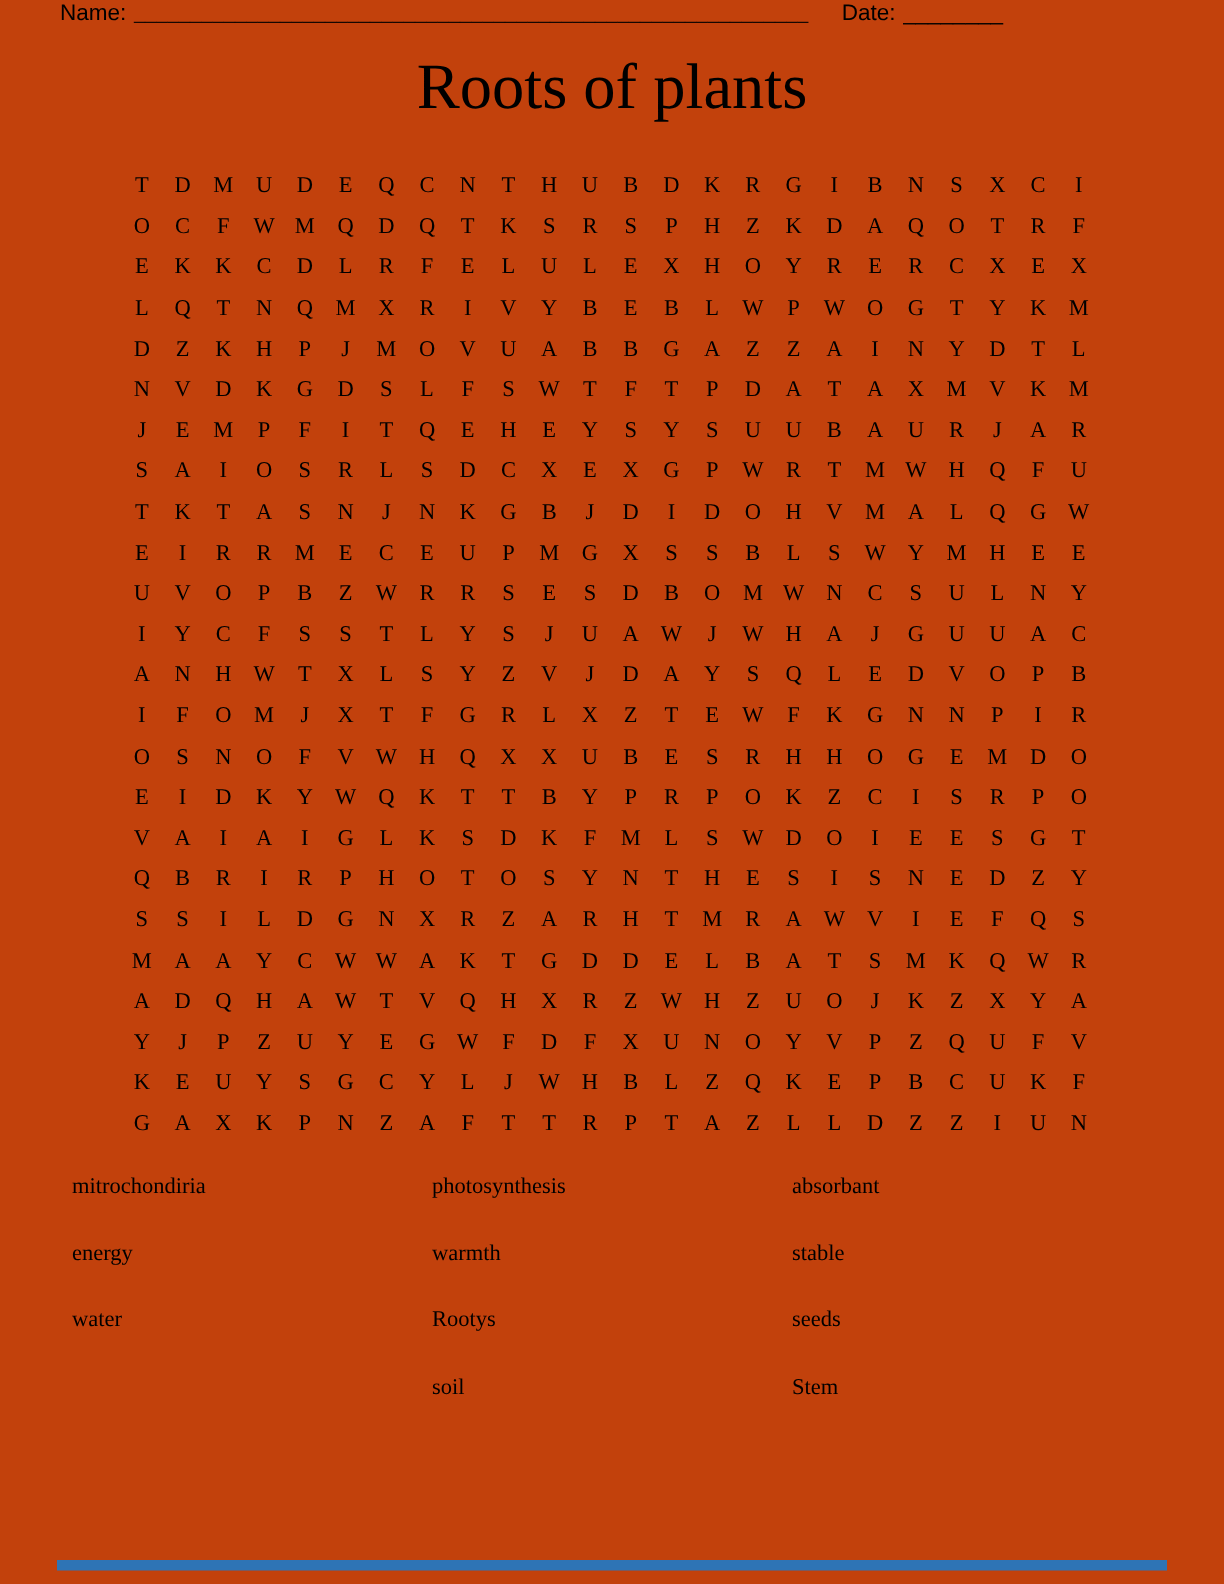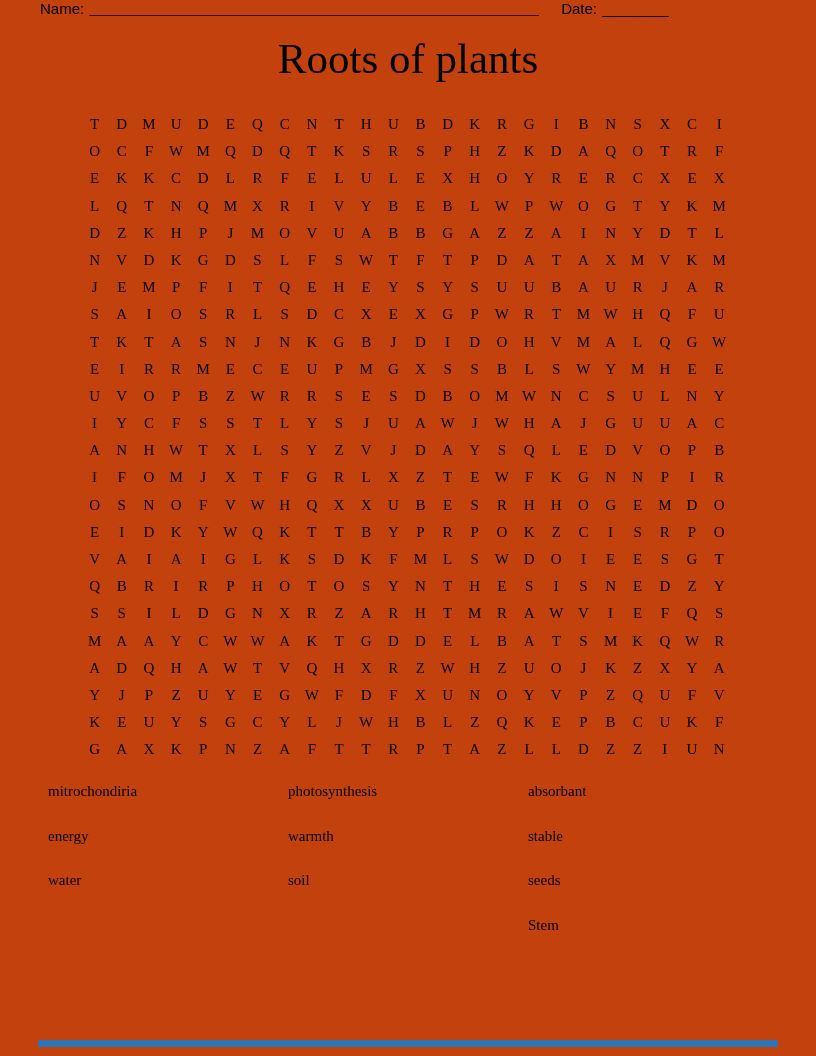--- a/index.html
+++ b/index.html
@@ -737,20 +737,21 @@
 
   <div class="words">
       <div class="word-col">
         <div class="word-item">mitrochondiria</div>
         <div class="word-item">energy</div>
         <div class="word-item">water</div>
       </div>
       <div class="word-col">
         <div class="word-item">photosynthesis</div>
         <div class="word-item">warmth</div>
+        <div class="word-item">Rootys</div>
         <div class="word-item">soil</div>
       </div>
       <div class="word-col">
         <div class="word-item">absorbant</div>
         <div class="word-item">stable</div>
         <div class="word-item">seeds</div>
         <div class="word-item">Stem</div>
       </div>
     </div>
 

